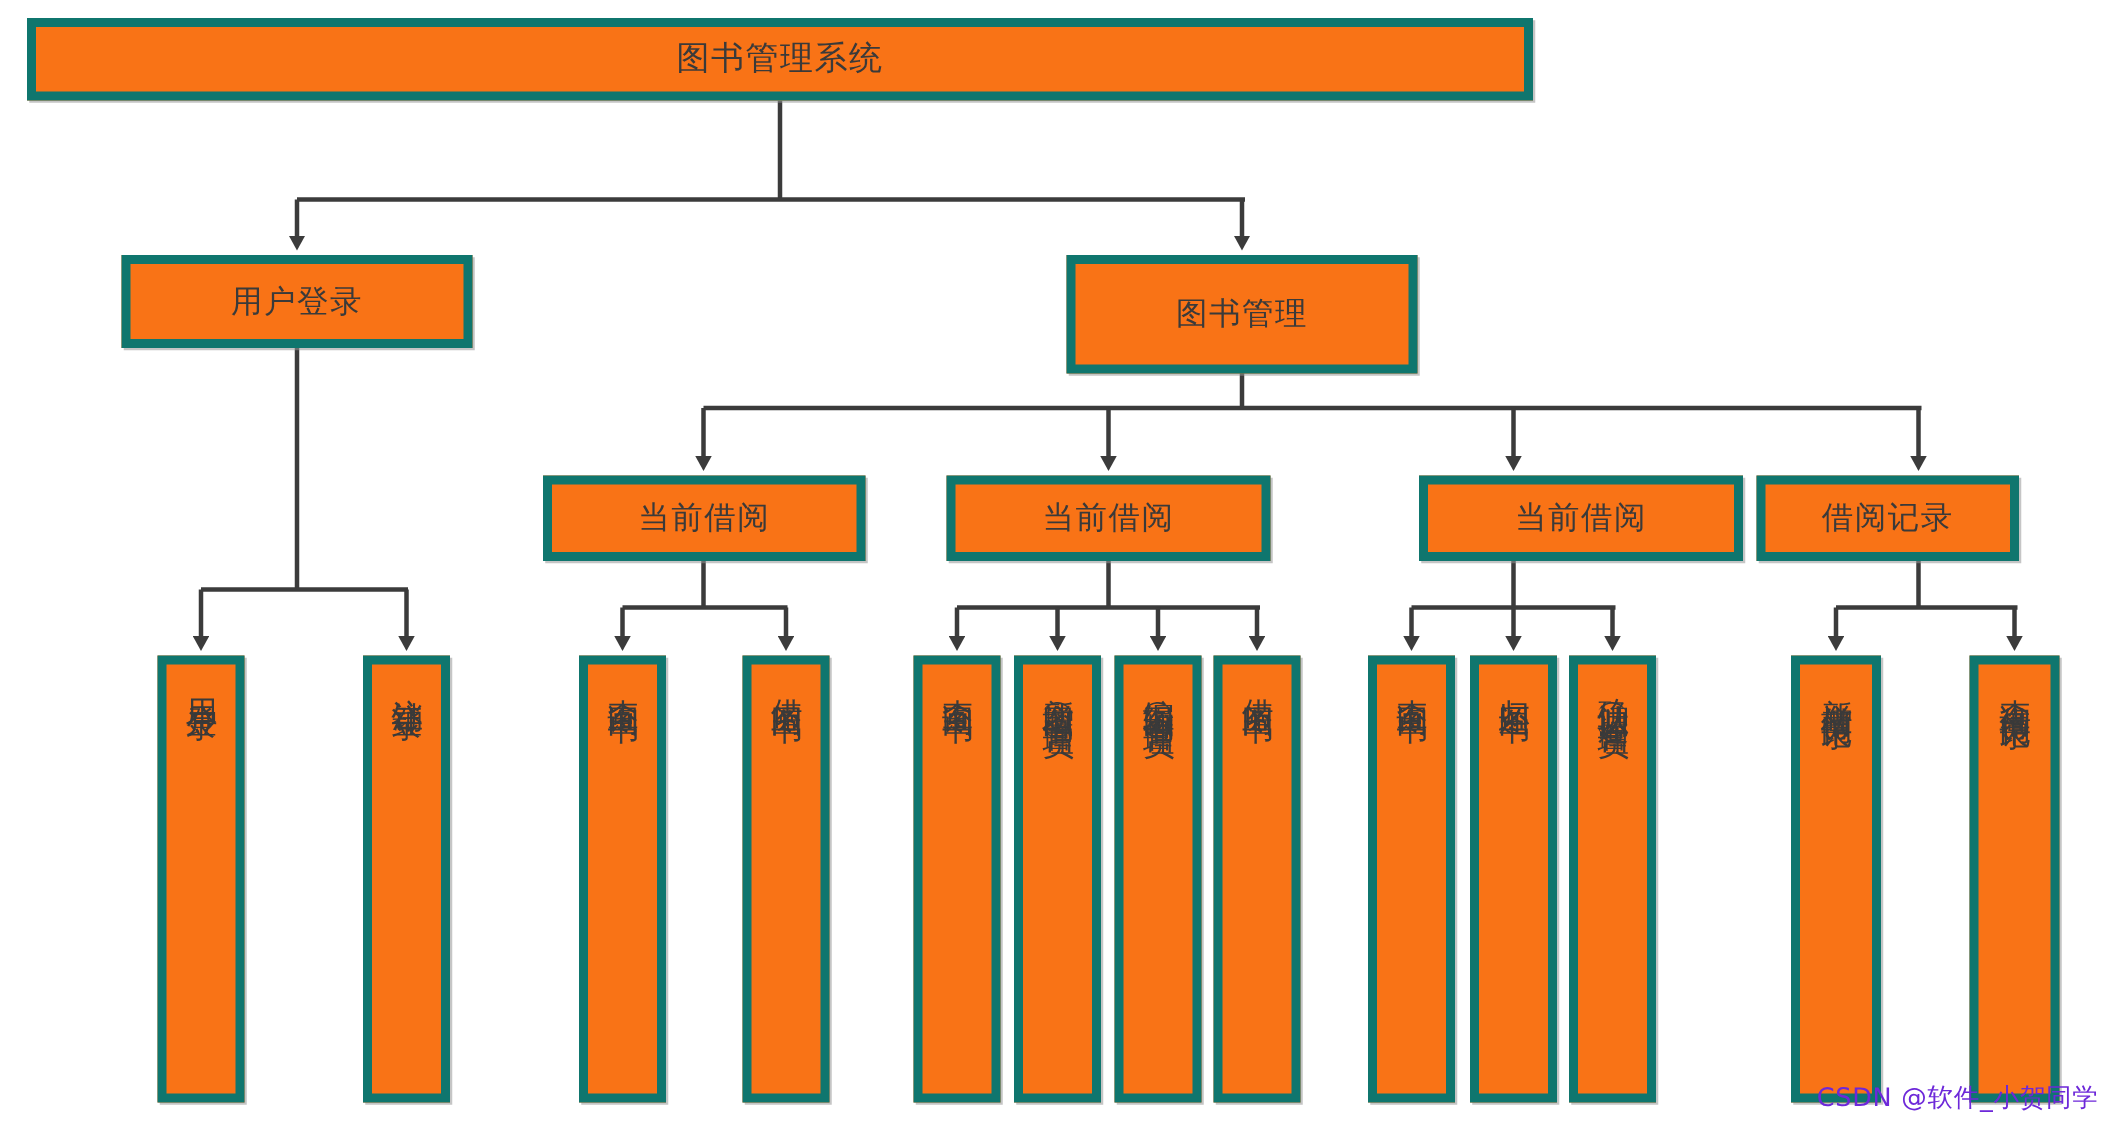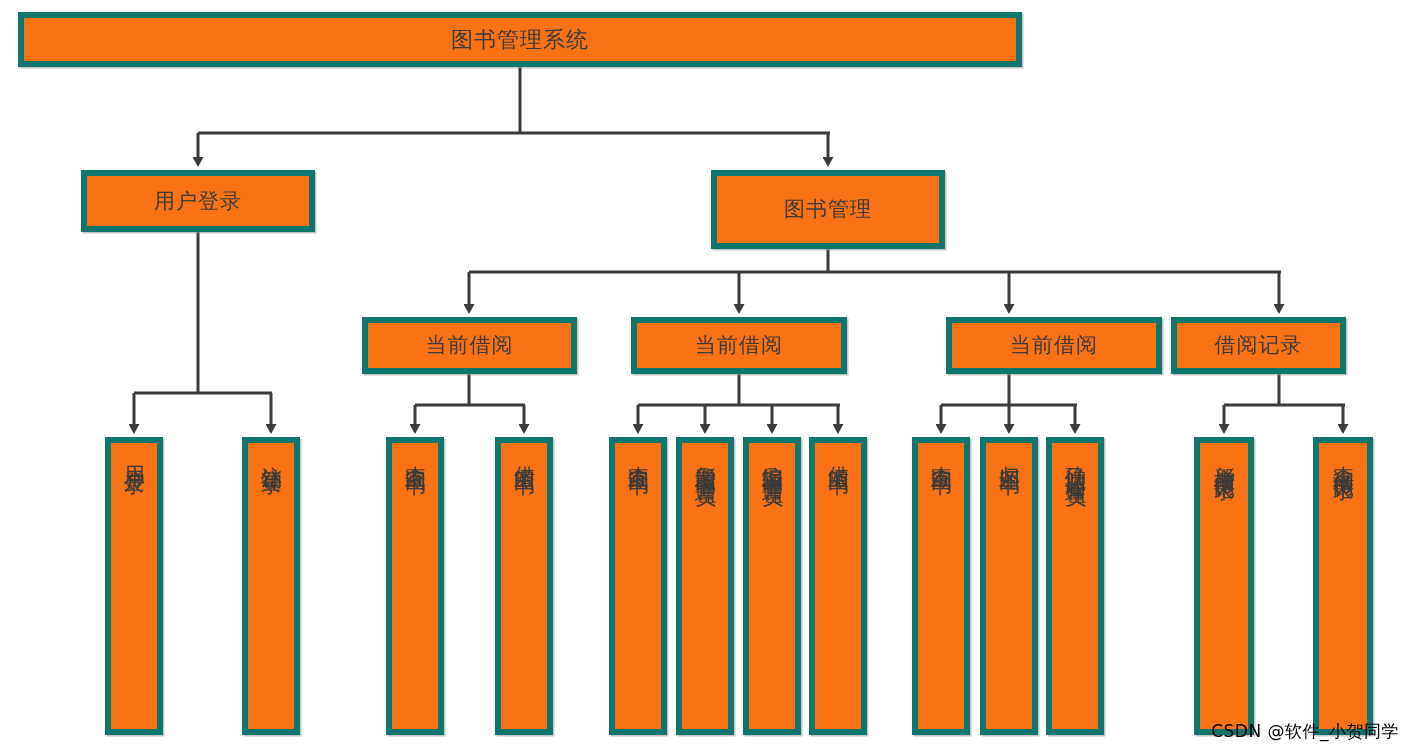--- a/index.html
+++ b/index.html
@@ -49,21 +49,21 @@
     font-size:21px;
     letter-spacing:3px;
     line-height:1;
     text-align:left;
   }
 
   #watermark{
     position:absolute;
     right:6px;bottom:4px;
     font-size:17px;
-    color:#000000;
+    color:#6d28d9;
     letter-spacing:.5px;
     white-space:nowrap;
     pointer-events:none;
   }
 </style>
 </head>
 <body>
 
 <div id="stage">
 

